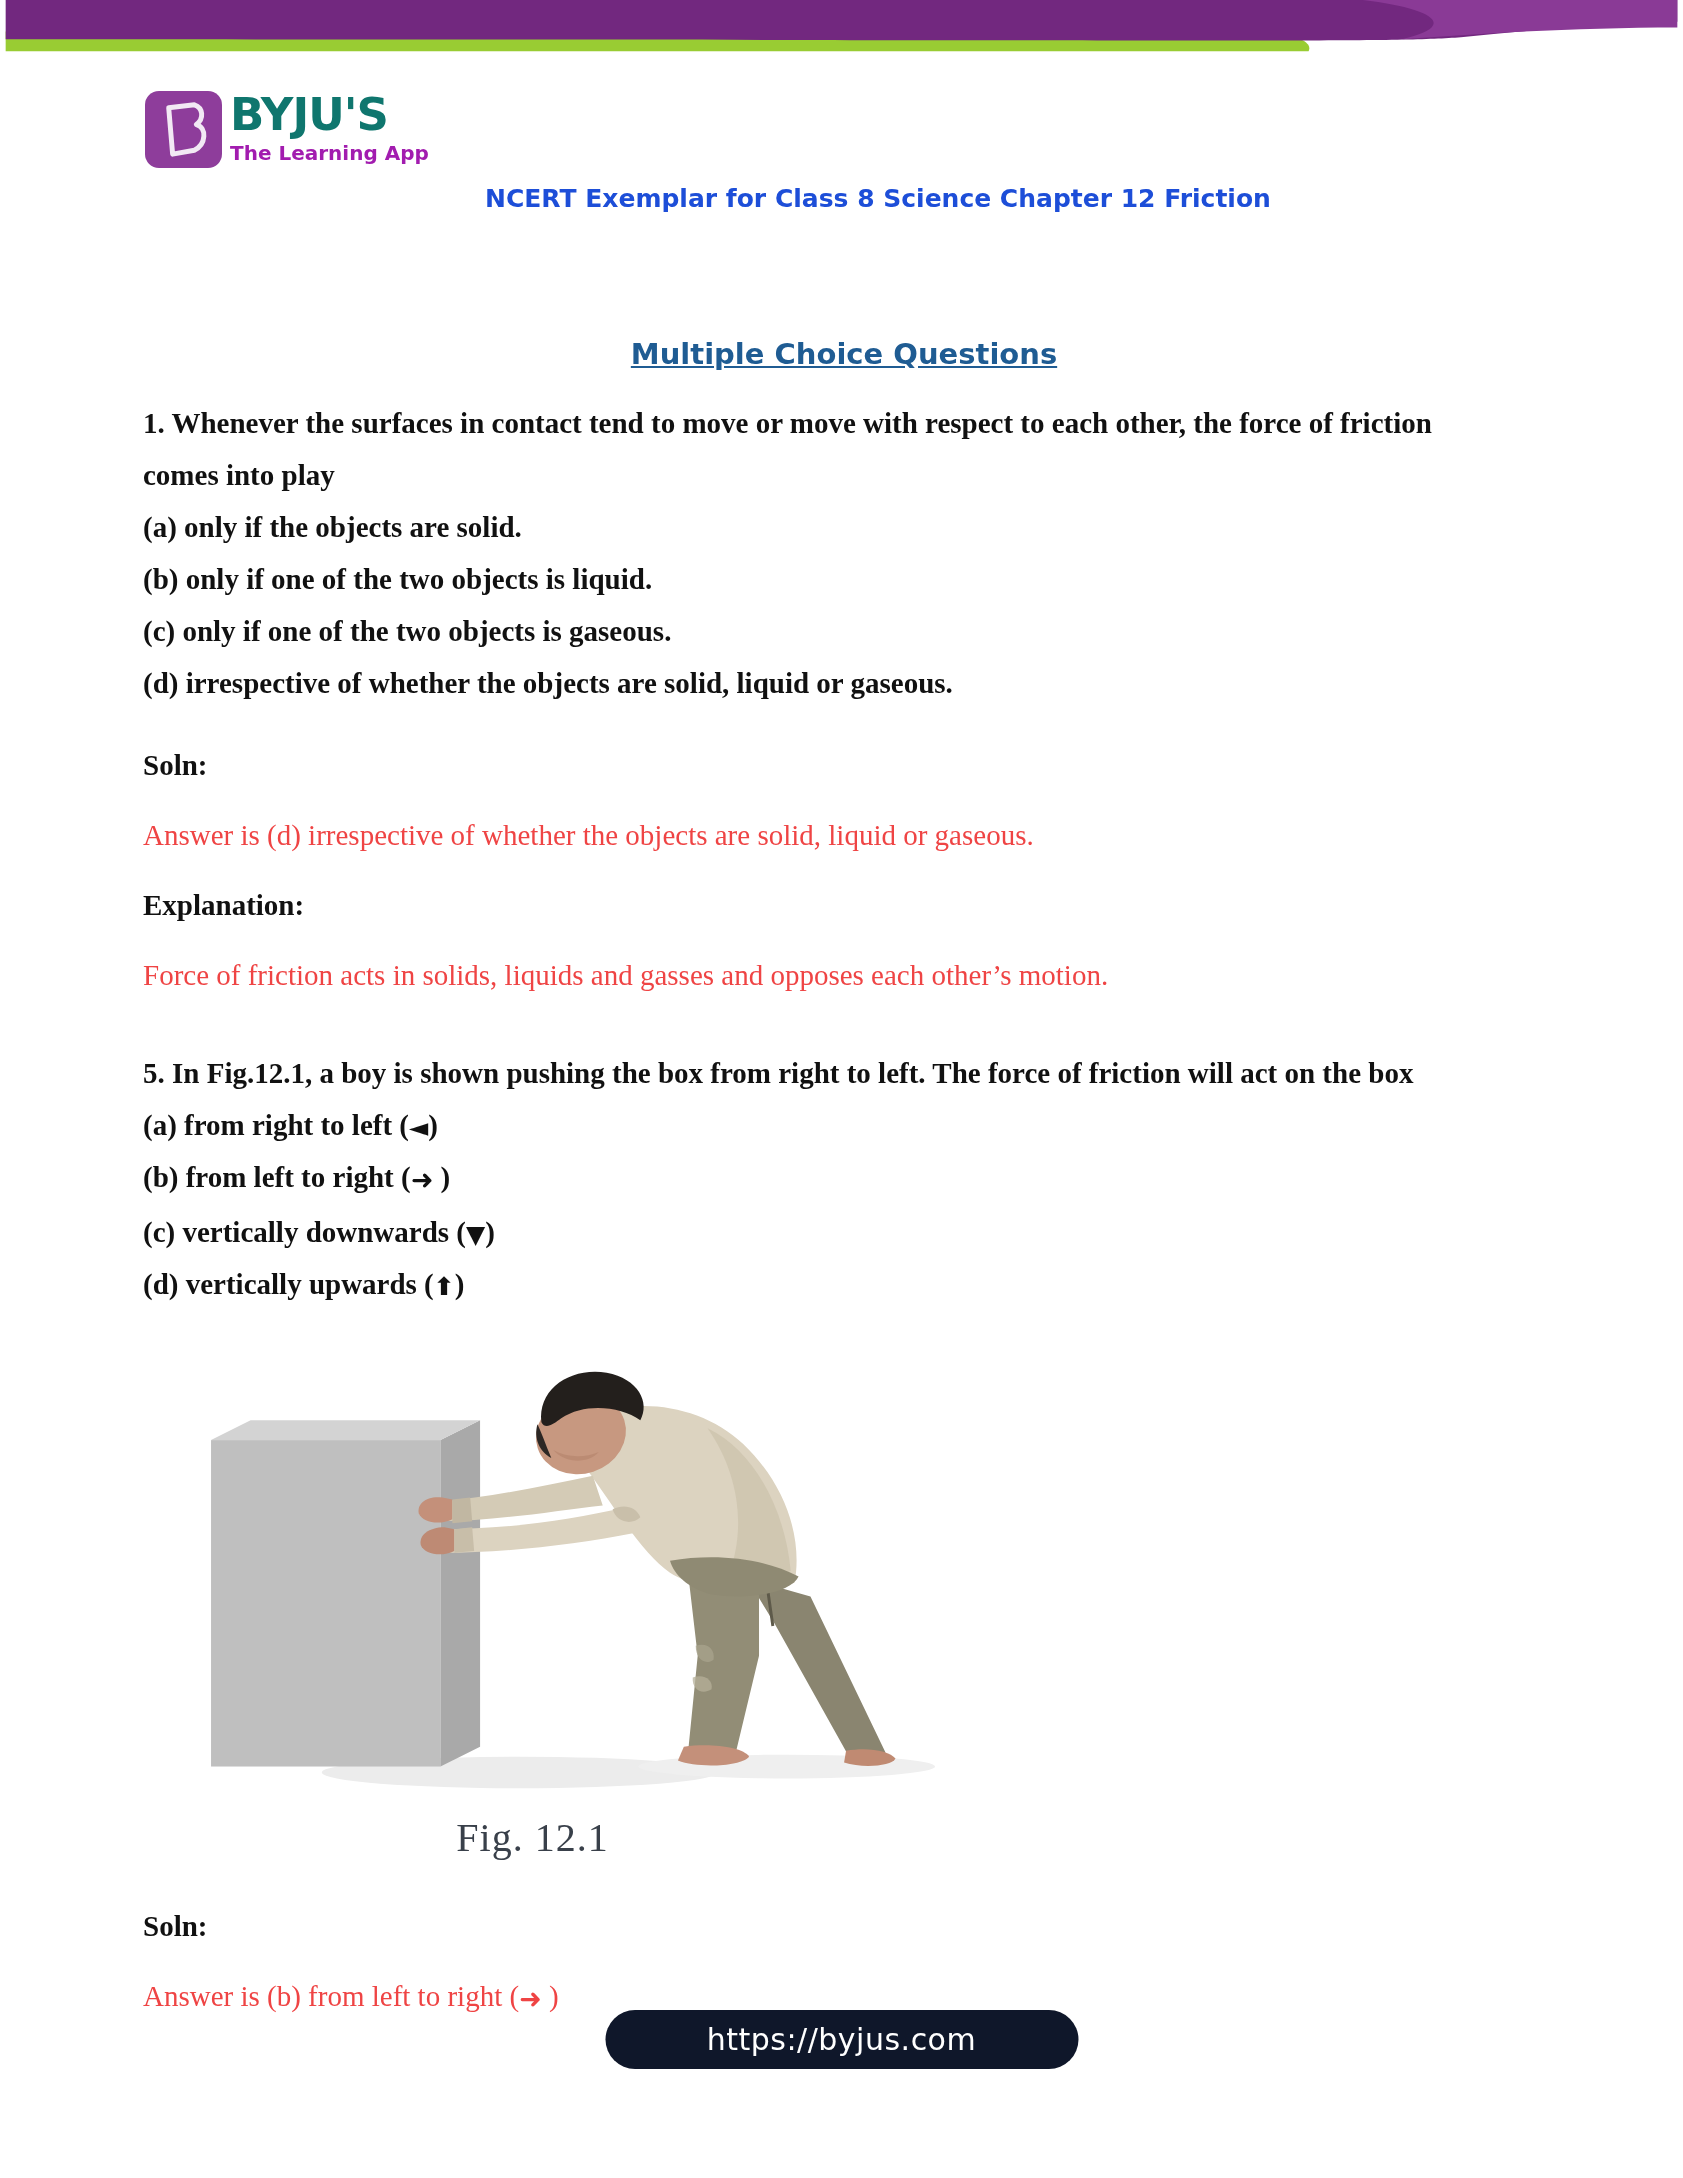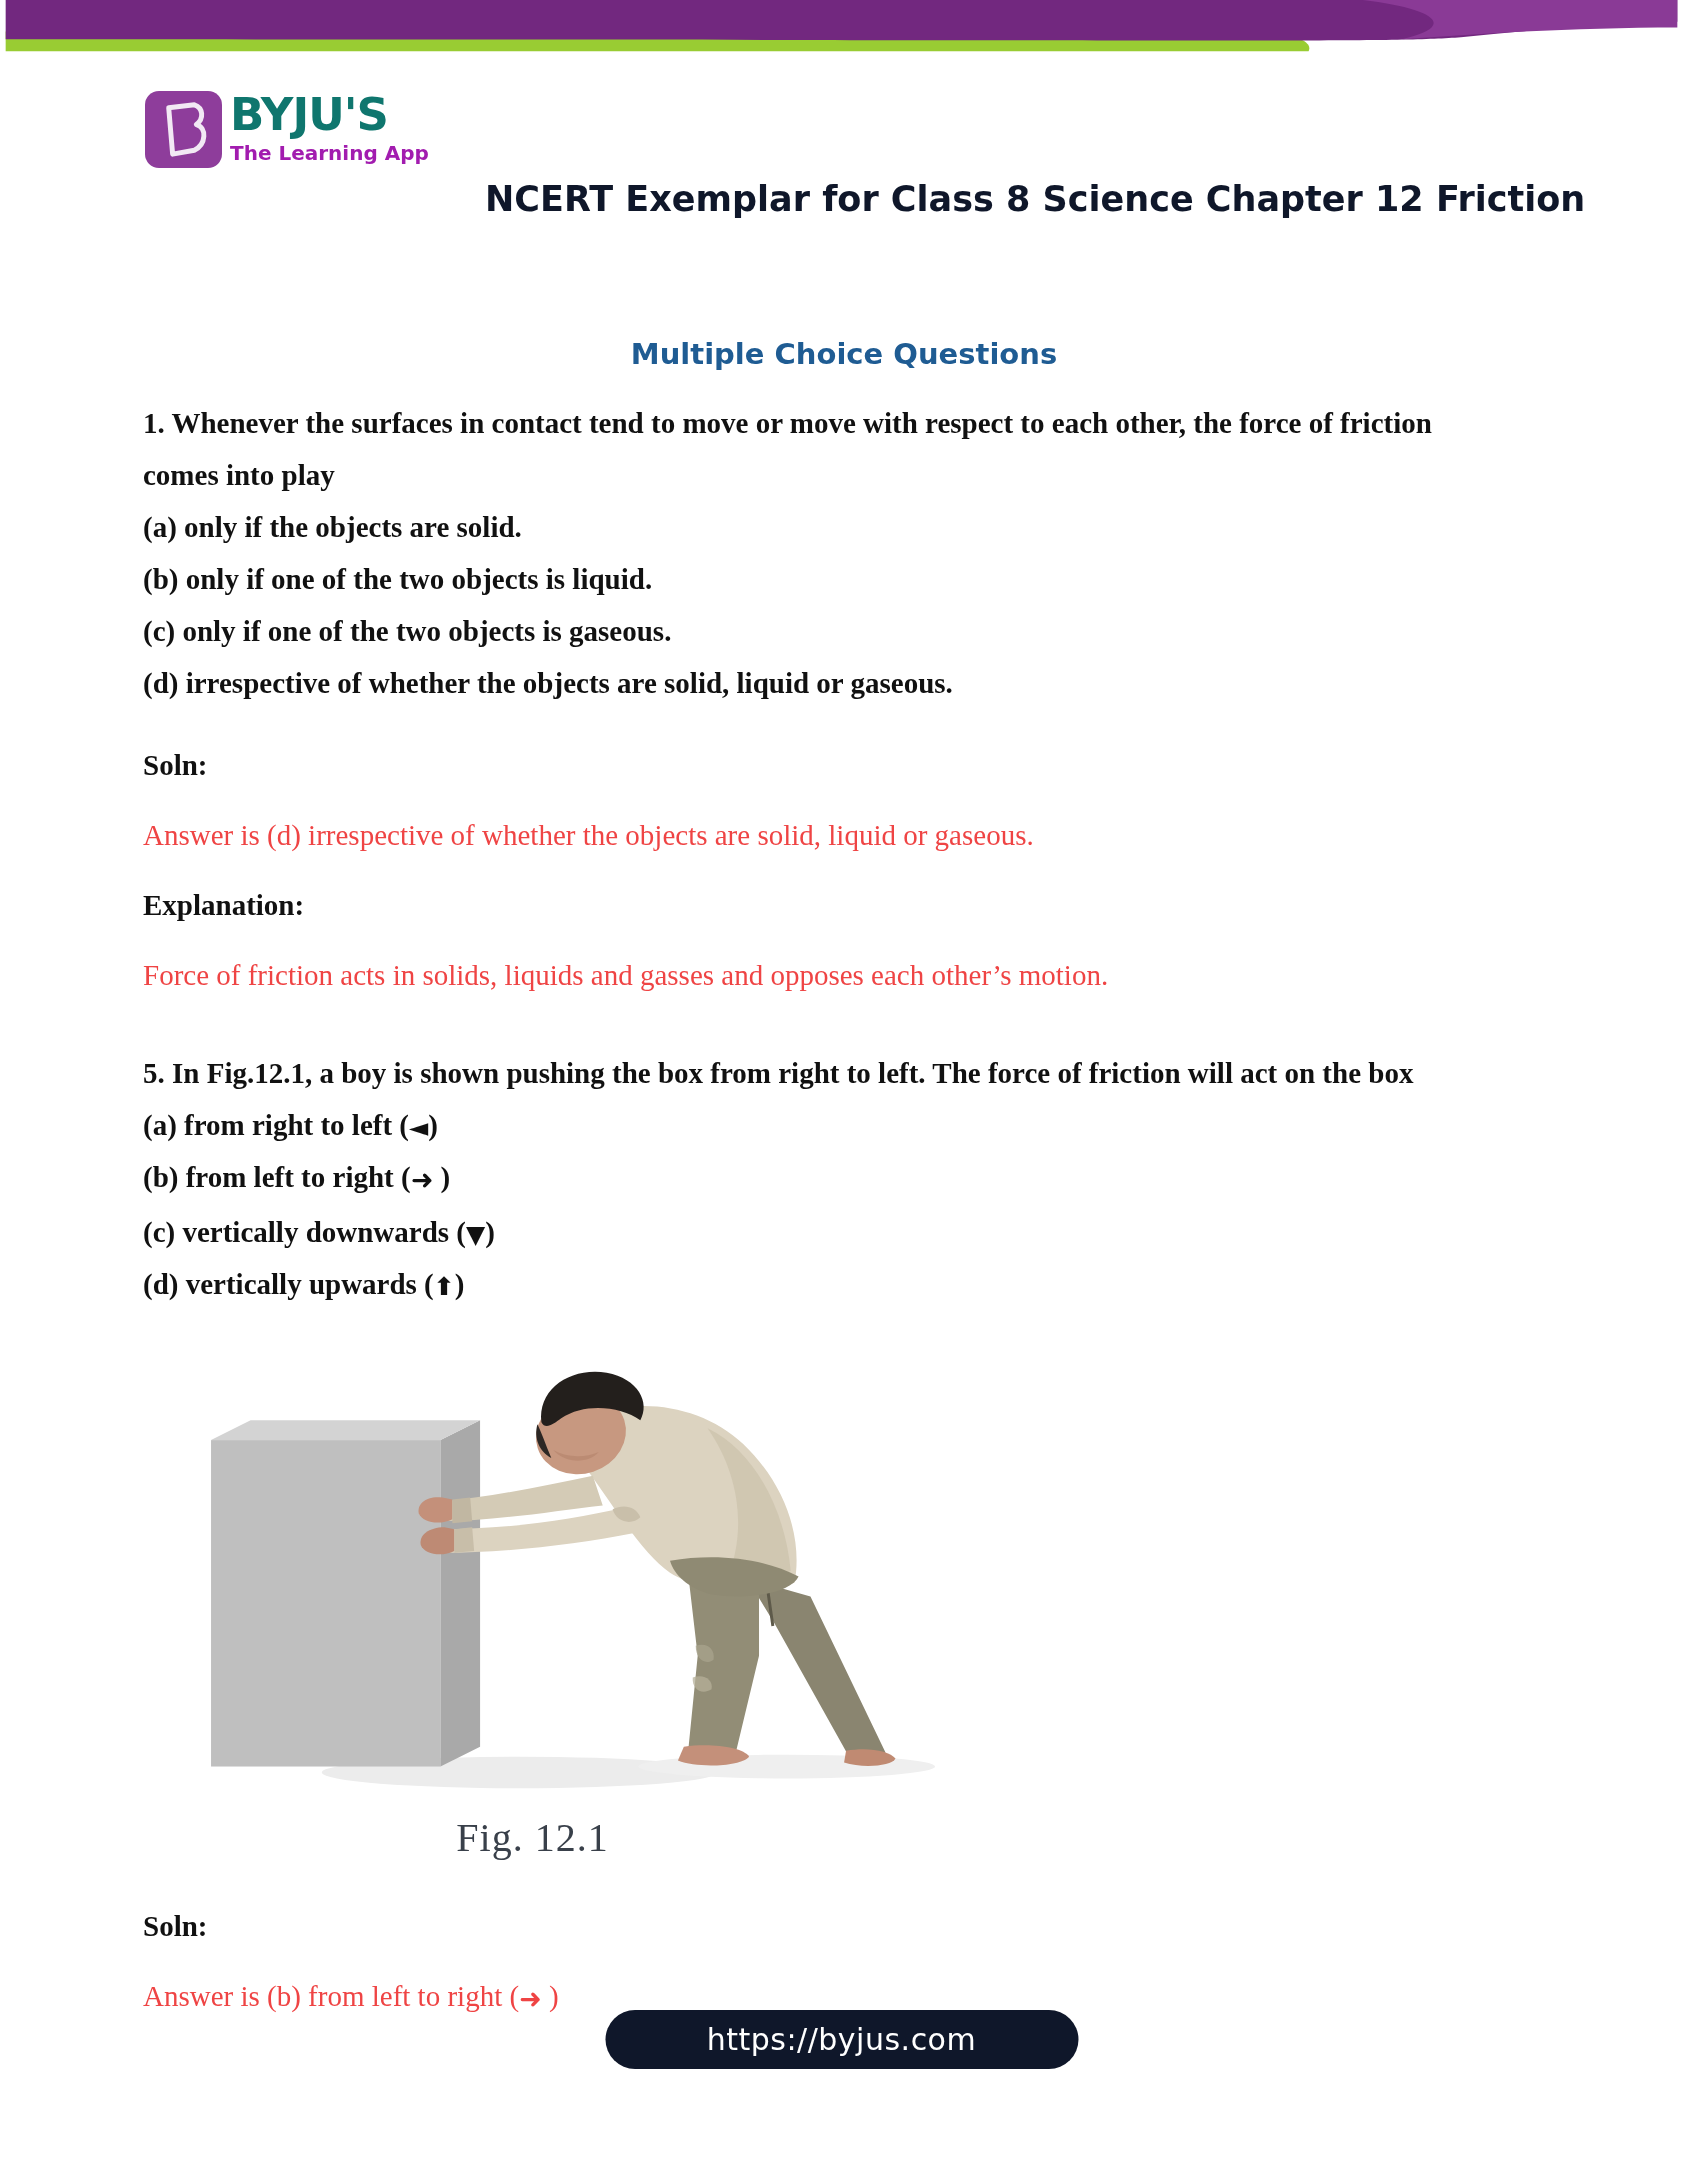--- a/index.html
+++ b/index.html
@@ -68,42 +68,43 @@
     white-space: nowrap;
     margin-top: 2px;
   }
 
   #doc-title {
     position: absolute;
     left: 485px;
     top: 101px;
     font-family: "DejaVu Sans", sans-serif;
     font-weight: bold;
-    font-size: 35px;
+    font-size: 25px;
     line-height: 42px;
-    color: #0f172a;
+    color: #1d4ed8;
     white-space: nowrap;
   }
 
   
   #content {
     position: absolute;
     left: 143px;
     top: 337px;
     width: 1402px;
   }
 
   .section-heading {
     text-align: center;
     font-family: "DejaVu Sans", sans-serif;
     font-weight: bold;
     font-size: 29px;
     line-height: 34px;
     color: #1F5C93;
     margin: 0 0 34px 0;
+    text-decoration: underline;
   }
 
   .q-block {
     font-size: 29px;
     line-height: 36px;
     color: #111111;
     font-weight: bold;
     margin: 0;
   }
   .q-line { display: block; margin-top: 16px; }

